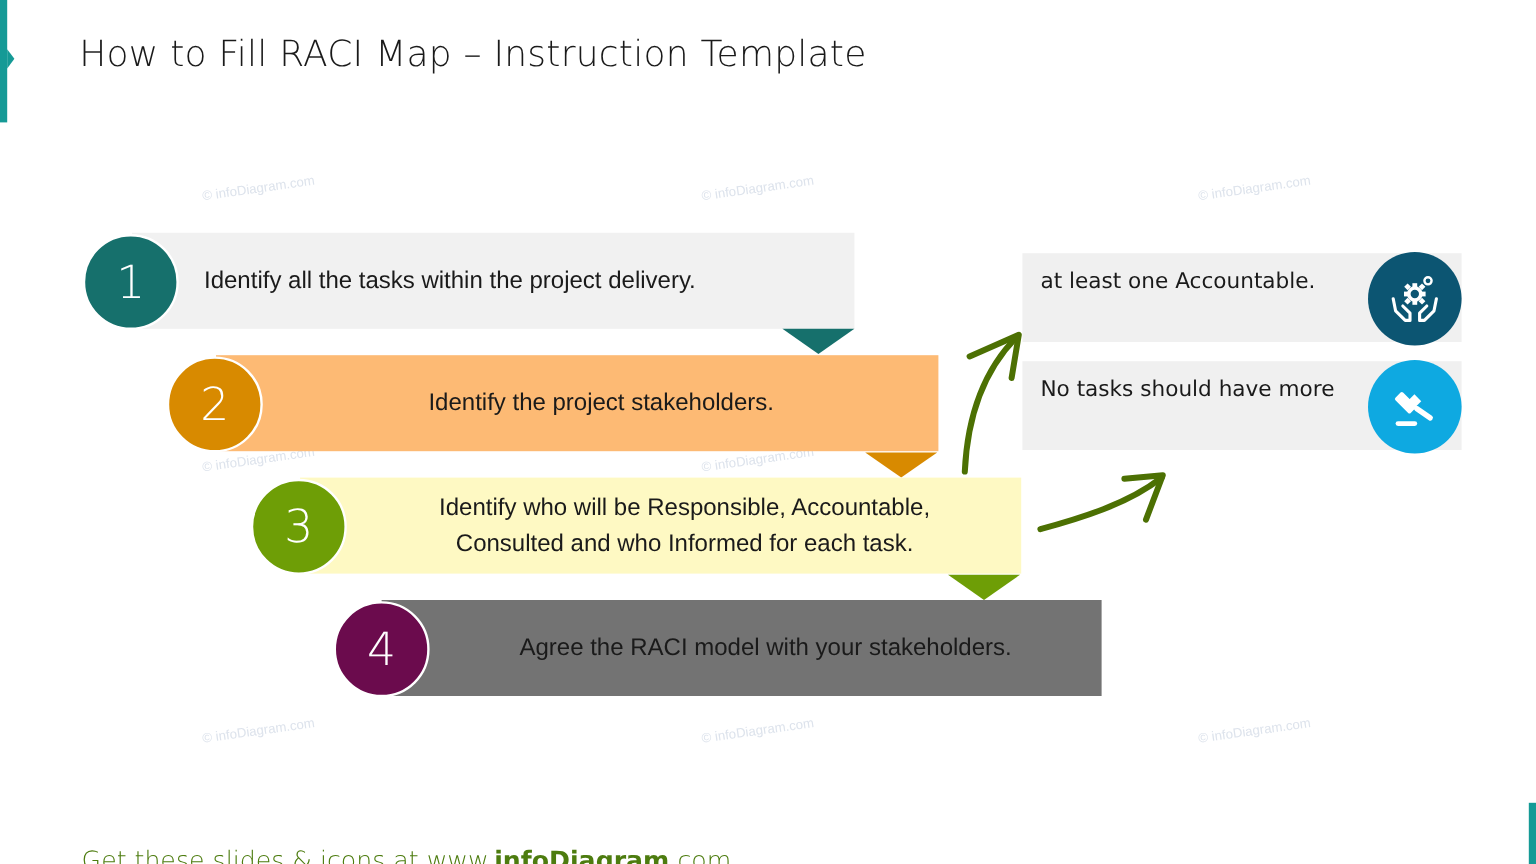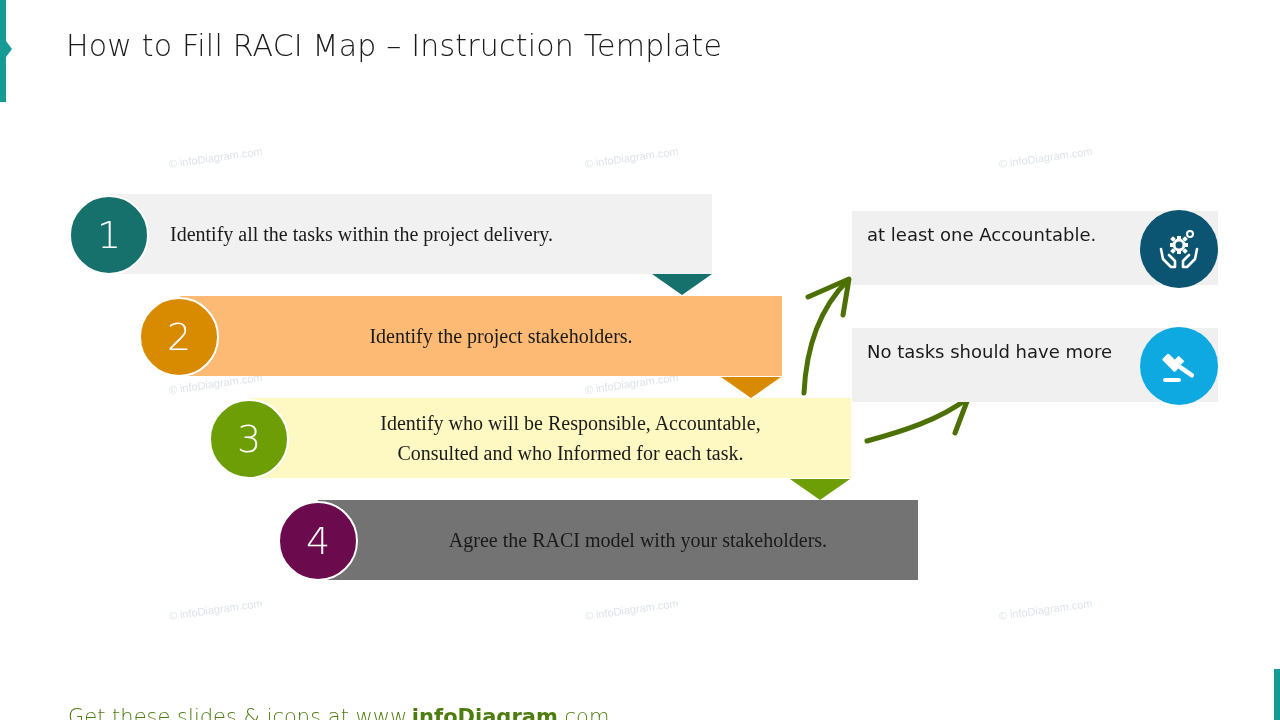--- a/index.html
+++ b/index.html
@@ -1,21 +1,21 @@
 <!DOCTYPE html>
 <html><head>
 <meta charset="utf-8">
 <style>
   html, body { margin:0; padding:0; }
   body { width:1280px; height:720px; position:relative; background:#ffffff; overflow:hidden; font-family:"Liberation Sans", sans-serif; }
   .accent-bar { position:absolute; left:0; top:0; width:6px; height:102px; background:#159a96; }
   .accent-notch { position:absolute; left:6px; top:41px; width:0; height:0; border-top:8px solid transparent; border-bottom:8px solid transparent; border-left:6px solid #159a96; }
   .title { position:absolute; left:66px; top:28px; font-size:30px; color:#1a1a1a; font-weight:normal; letter-spacing:0.2px; font-family:"DejaVu Sans", sans-serif; font-weight:200; }
   .watermark { position:absolute; font-size:11px; color:#dde3ec; transform:rotate(-8deg); transform-origin:left top; white-space:nowrap; }
-  .step-bar { position:absolute; height:80px; display:flex; align-items:center; justify-content:center; font-size:22px; color:#1a1a1a; text-align:center; line-height:30px; font-family:Liberation Serif, serif; font-size:20px; }
+  .step-bar { position:absolute; height:80px; display:flex; align-items:center; justify-content:center; font-size:22px; color:#1a1a1a; text-align:center; line-height:30px; font-family:Liberation Sans, sans-serif; font-size:20px; }
   .step-circle { position:absolute; width:76px; height:76px; border-radius:50%; border:2px solid #fff; color:#fff; font-size:38px; display:flex; align-items:center; justify-content:center; font-family:"DejaVu Sans", sans-serif; font-weight:200; box-sizing:content-box; }
   .tri { position:absolute; width:0; height:0; border-left:30px solid transparent; border-right:30px solid transparent; border-top:21px solid; }
   .note { position:absolute; left:852px; width:366px; height:74px; background:#f0f0f0; }
   .note-text { position:absolute; left:15px; top:9px; font-size:19px; line-height:29px; color:#1a1a1a; font-family:"DejaVu Sans", sans-serif; font-size:18px; }
   .note-icon { position:absolute; right:0; top:-1px; width:78px; height:78px; border-radius:50%; display:flex; align-items:center; justify-content:center; }
   .footer { position:absolute; left:68px; top:705px; font-size:22px; color:#4d7c0f; font-family:"DejaVu Sans", sans-serif; font-weight:200; font-size:21px; }
   .footer b { font-weight:bold; }
   .corner-bar { position:absolute; left:1274px; top:669px; width:6px; height:51px; background:#159a96; }
   svg.arrows { position:absolute; left:0; top:0; }
 </style>
@@ -97,21 +97,21 @@
         <rect x="28" y="24" width="4" height="4" transform="rotate(45 30 26)"></rect>
       </g>
       <g fill="none" stroke="#fff" stroke-width="2.6" stroke-linecap="round" stroke-linejoin="round">
         <path d="M6 24 L 8 34 L 16 42 L 20 42 L 20 36 L 14 30"></path>
         <path d="M42 24 L 40 34 L 32 42 L 28 42 L 28 36 L 34 30"></path>
       </g>
     </svg>
   </div>
 </div>
 
-<div class="note" style="top:328px;">
+<div class="note" style="top:301px;">
   <div class="note-text">
     <div>No tasks should have more</div>
   </div>
   <div class="note-icon" style="background:#0ea9e1;">
     <svg width="48" height="48" viewBox="0 0 48 48">
       <g fill="#fff">
         <rect x="12" y="12" width="9" height="18" rx="1.5" transform="rotate(-45 16 21)"></rect>
         <rect x="18" y="16" width="10" height="8" transform="rotate(-45 23 20)"></rect>
         <rect x="24" y="22" width="18" height="4.5" rx="2" transform="rotate(35 24 24)"></rect>
         <rect x="8" y="36" width="18" height="4" rx="2"></rect>

